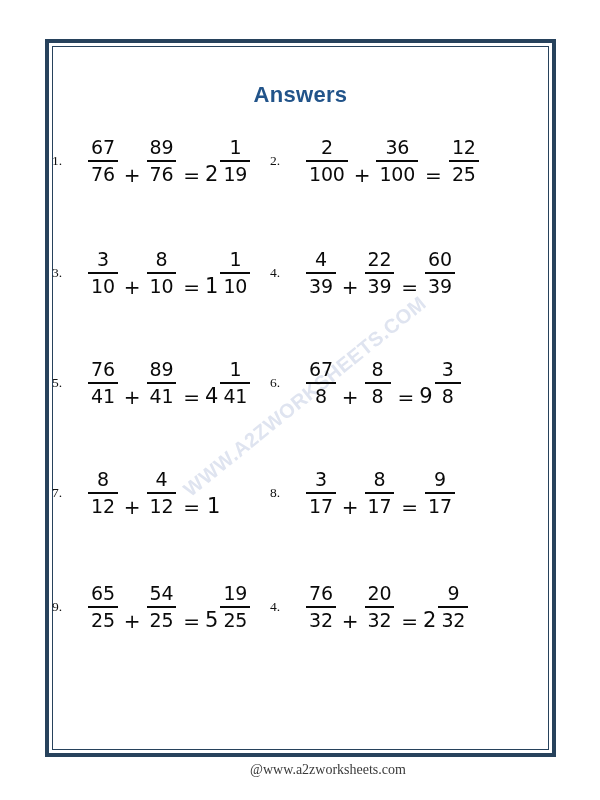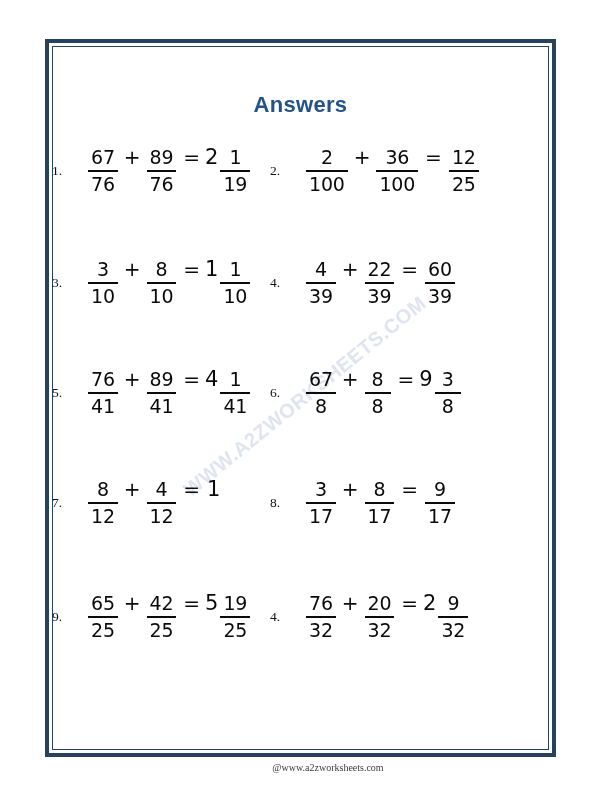--- a/index.html
+++ b/index.html
@@ -52,21 +52,21 @@
     color: #dfe4f0;
     white-space: nowrap;
     pointer-events: none;
     z-index: 1;
   }
 
   
   #content {
     position: absolute;
     left: 52px;
-    top: 40px;
+    top: 30px;
     width: 497px;
     height: 532px;
     z-index: 2;
   }
 
   #sheet-title {
     position: absolute;
     top: 52px;
     left: 0;
     width: 100%;
@@ -105,21 +105,21 @@
     font-family: "Liberation Serif", serif;
     font-size: 13.5px;
     color: #111;
     min-width: 26px;
     text-align: left;
     flex: 0 0 auto;
   }
 
   .expr {
     display: flex;
-    align-items: flex-start;
+    align-items: flex-end;
     font-family: "DejaVu Sans", sans-serif;
     font-size: 19px;
     color: #0a0a0a;
     margin-left: 9px;
     line-height: 1;
   }
 
   
   .frac {
     display: inline-flex;
@@ -165,21 +165,21 @@
   }
 
   
   #footer-credit {
     position: absolute;
     left: 0;
     top: 762px;
     width: 600px;
     text-align: center;
     font-family: "Liberation Serif", serif;
-    font-size: 10px;
+    font-size: 14px;
     color: #3a3a3a;
     padding-left: 56px;
     box-sizing: border-box;
   }
 </style>
 </head>
 <body>
 
 <div id="page-frame">
   <div id="page-frame-inner"></div>
@@ -386,21 +386,21 @@
     <div class="problem col-left">
       <span class="qnum">9.</span>
       <span class="expr">
         <span class="frac">
           <span class="num">65</span>
           <span class="bar"></span>
           <span class="den">25</span>
         </span>
         <span class="op">+</span>
         <span class="frac">
-          <span class="num">42</span>
+          <span class="num">54</span>
           <span class="bar"></span>
           <span class="den">25</span>
         </span>
         <span class="eq">=</span>
         <span class="whole">5</span>
         <span class="frac">
           <span class="num">19</span>
           <span class="bar"></span>
           <span class="den">25</span>
         </span>

